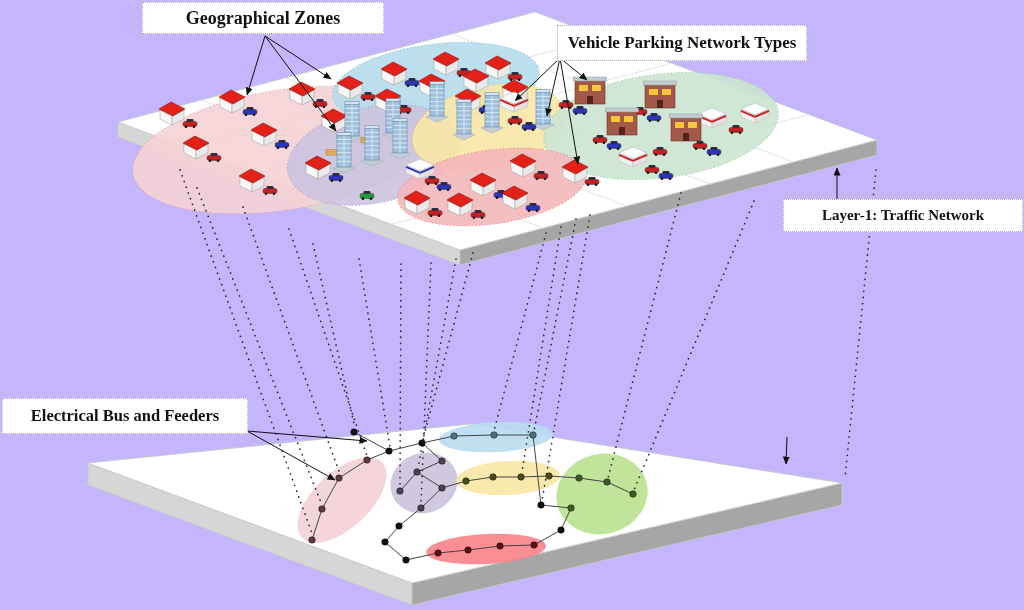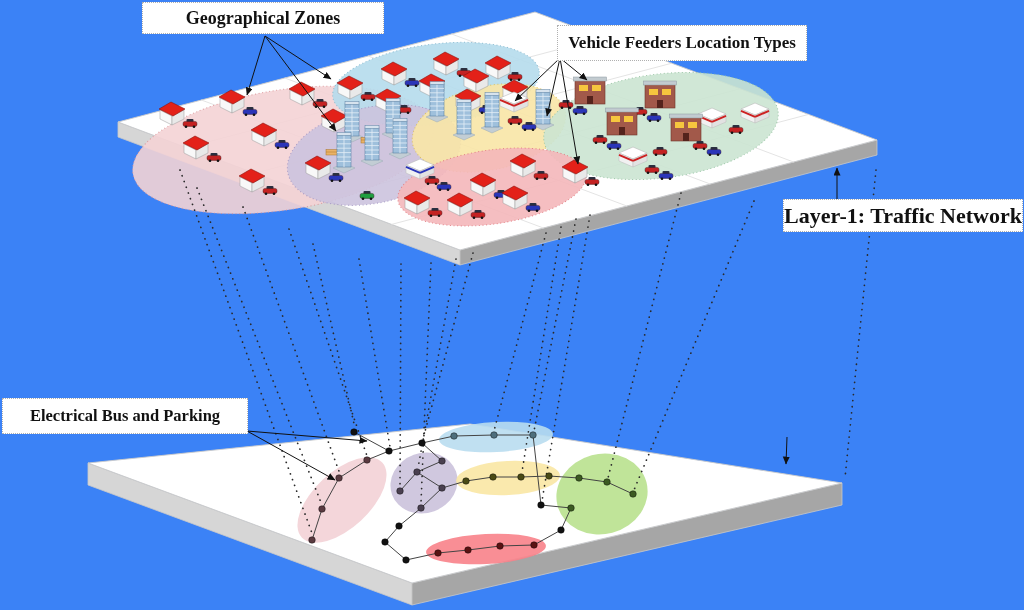--- a/index.html
+++ b/index.html
@@ -1,24 +1,24 @@
 <!DOCTYPE html>
 <html><head>
 <meta charset="utf-8">
 <style>
   html,body{margin:0;padding:0;background:#fff;}
-  .stage{position:relative;width:1024px;height:610px;background:#3b82f6;overflow:hidden;
+  .stage{position:relative;width:1024px;height:610px;background:#c4b5fd;overflow:hidden;
          font-family:"Liberation Serif", serif;}
   #diagram-svg{position:absolute;left:0;top:0;}
   .label-box{position:absolute;border:1px dotted #b0b0b0;background:#ffffff;
              display:flex;align-items:center;justify-content:center;
              font-weight:bold;color:#111;white-space:nowrap;z-index:5;}
   #box-geo{left:142px;top:2px;width:240px;height:30px;font-size:18px;}
   #box-parking{left:557px;top:25px;width:248px;height:34px;font-size:17px;}
-  #box-layer1{left:783px;top:199px;width:238px;height:31px;font-size:22px;}
+  #box-layer1{left:783px;top:199px;width:238px;height:31px;font-size:15px;}
   #box-bus{left:2px;top:398px;width:244px;height:34px;font-size:16.5px;}
   #box-layer2{left:695px;top:402px;width:246px;height:35px;font-size:16.5px;}
 </style>
 </head>
 <body>
 
 <div class="stage">
   <svg id="diagram-svg" width="1024" height="610" viewBox="0 0 1024 610">
       <defs>
         <marker id="ah" markerWidth="9" markerHeight="8" refX="7.5" refY="3.5" orient="auto" markerUnits="userSpaceOnUse">
@@ -516,21 +516,21 @@
         <line x1="787" y1="437" x2="786" y2="464" stroke="#111111" stroke-width="1" marker-end="url(#ah)"></line>
         <line x1="247" y1="431" x2="367" y2="441" stroke="#111111" stroke-width="1" marker-end="url(#ah)"></line>
         <line x1="247" y1="431" x2="335" y2="480" stroke="#111111" stroke-width="1" marker-end="url(#ah)"></line>
       </g>
     </svg>
 
   <div class="label-box" id="box-geo">
     <span>Geographical Zones</span>
   </div>
   <div class="label-box" id="box-parking">
-    <span>Vehicle Feeders Location Types</span>
+    <span>Vehicle Parking Network Types</span>
   </div>
   <div class="label-box" id="box-layer1">
     <span>Layer-1: Traffic Network</span>
   </div>
   <div class="label-box" id="box-bus">
-    <span>Electrical Bus and Parking</span>
+    <span>Electrical Bus and Feeders</span>
   </div>
 </div>
 
 </body></html>

